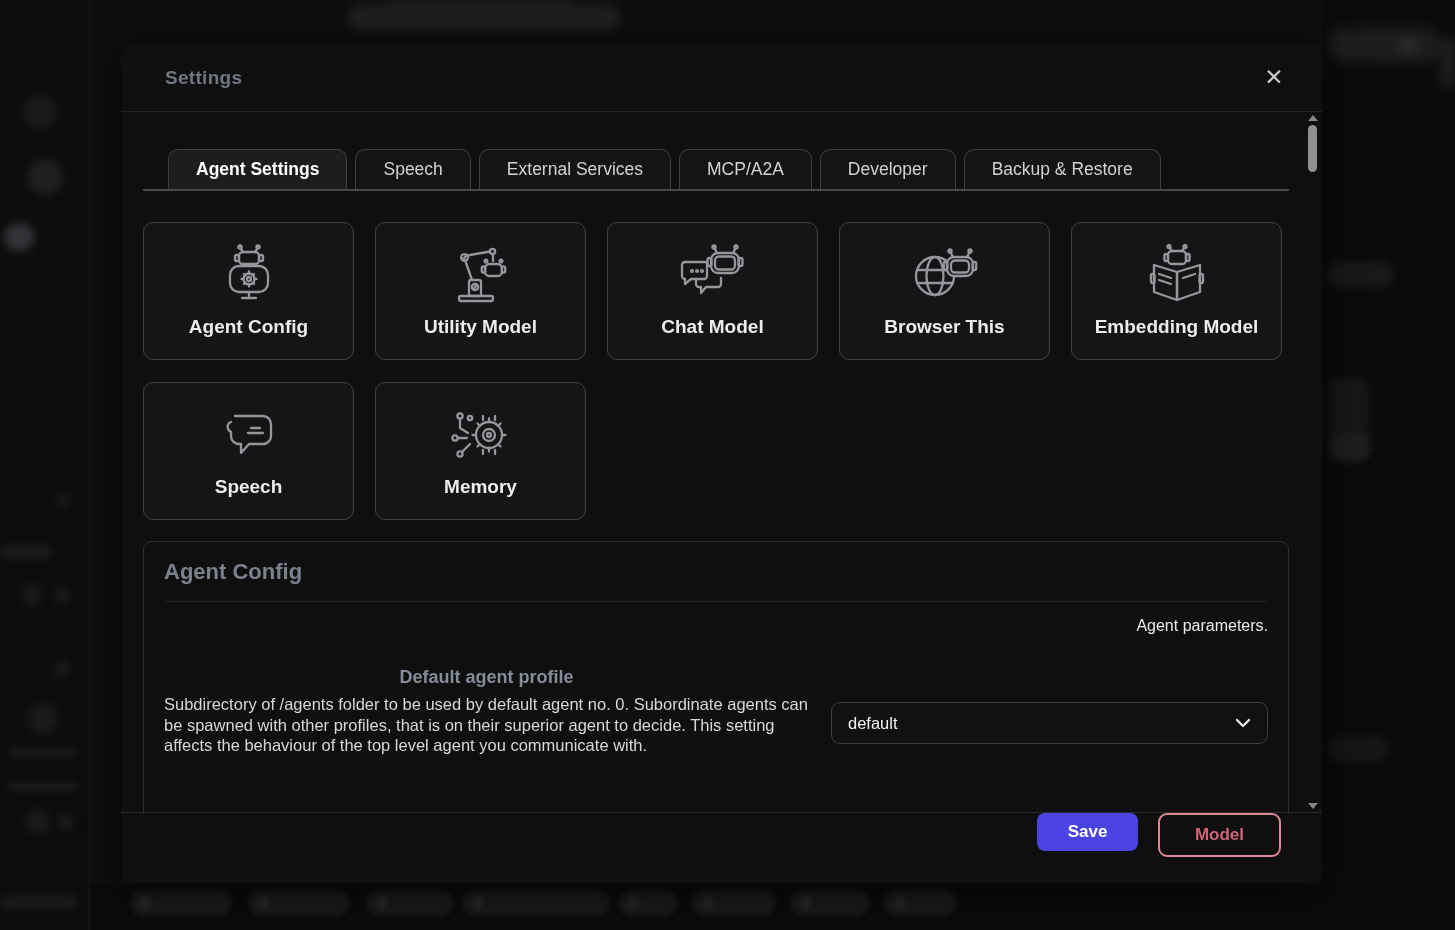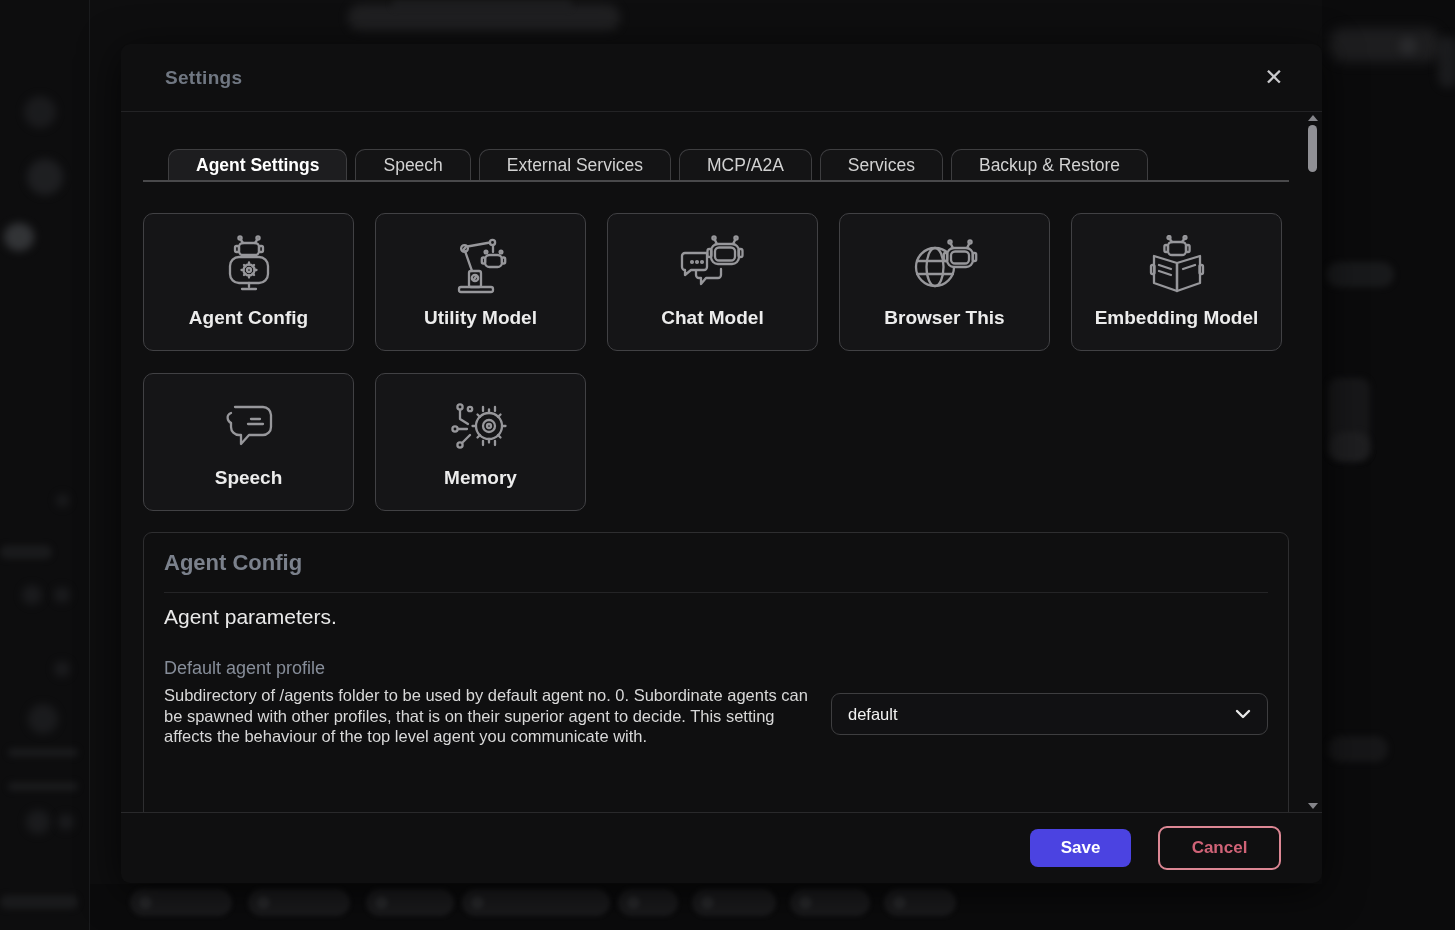--- a/index.html
+++ b/index.html
@@ -36,21 +36,21 @@
   }
 
   .modal-body {
     position:absolute; left:0; top:68px; width:100%; height:700px;
     overflow:hidden; padding:0 33px 0 22px;
   }
 
   
   .tabs-row { margin:37px 0 0 25px; display:flex; gap:8px; }
   .tab {
-    height:31px; padding:0 27px; display:flex; align-items:center;
+    height:40px; padding:0 27px; display:flex; align-items:center;
     background:#141415; border:1px solid #3e3e40; border-bottom:none;
     border-radius:10px 10px 0 0; color:#d2d2d2; font-size:17.5px; cursor:pointer;
   }
   .tab.active { background:#1d1d1f; color:#ffffff; font-weight:bold; }
   .tabs-underline { height:2px; background:#49494b; width:100%; }
 
   
   .cards { margin-top:31px; display:flex; flex-wrap:wrap; gap:22px 21px; }
   .card {
     width:211px; height:138px; background:#151517; border:1px solid #414144;
@@ -61,38 +61,38 @@
   .card-label { color:#ececec; font-size:19px; font-weight:bold; }
 
   
   .panel {
     margin-top:21px; width:1146px; min-height:300px;
     border:1px solid #2e2e30; border-radius:9px; padding:16px 20px 20px 20px;
     background:#0f0f10;
   }
   .panel-title { font-size:22px; font-weight:bold; color:#7b818c; line-height:28px; }
   .panel-divider { height:1px; background:#242426; margin-top:15px; }
-  .panel-subtitle { margin-top:12px; font-size:21px; color:#e9e9e9; line-height:24px; }
+  .panel-subtitle { margin-top:12px; font-size:16px; color:#e9e9e9; line-height:24px;text-align:right; }
   .field-row { margin-top:28px; display:flex; justify-content:space-between; }
   .field-left { width:645px; }
-  .field-label { font-size:18px; font-weight:normal; color:#868d99; line-height:22px; }
+  .field-label { font-size:18px; font-weight:bold; color:#868d99; line-height:22px;text-align:center; }
   .field-desc { margin-top:6px; font-size:16.5px; color:#d8d8d8; line-height:20.5px; }
   .field-right { width:437px; }
   .select-box {
     margin-top:36px; height:42px; width:437px; background:#111113;
     border:1px solid #3e3e40; border-radius:9px; display:flex; align-items:center;
     padding:0 16px; color:#f2f2f2; font-size:16.5px; cursor:pointer;
   }
   .select-box .chev { margin-left:auto; stroke:#e8e8e8; fill:none; stroke-width:2.4; stroke-linecap:round; stroke-linejoin:round; }
 
   
   .modal-footer {
     position:absolute; left:0; bottom:0; width:100%; height:71px;
-    border-top:1px solid #29292b; display:flex; align-items:center; justify-content:flex-end;
-    padding-right:41px; gap:27px; border-radius:0 0 9px 9px;
+    border-top:1px solid #29292b; display:flex; align-items:flex-start; justify-content:flex-end;
+    padding-right:41px; gap:20px; border-radius:0 0 9px 9px;
   }
   .btn-save {
     width:101px; height:38px; background:#4b43e1; border:none; border-radius:8px;
     color:#ffffff; font-size:17px; font-weight:bold; cursor:pointer;
     font-family:"Liberation Sans", sans-serif;
   }
   .btn-cancel {
     width:123px; height:44px; background:transparent; border:2px solid #dc8794;
     border-radius:9px; color:#d06377; font-size:17px; font-weight:bold; cursor:pointer;
     font-family:"Liberation Sans", sans-serif;
@@ -162,21 +162,21 @@
       <div class="tab">
           <span>Speech</span>
         </div>
       <div class="tab">
           <span>External Services</span>
         </div>
       <div class="tab">
           <span>MCP/A2A</span>
         </div>
       <div class="tab">
-          <span>Services</span>
+          <span>Developer</span>
         </div>
       <div class="tab">
           <span>Backup &amp; Restore</span>
         </div>
     </div>
     <div class="tabs-underline"></div>
 
     <div class="cards">
 
       <div class="card">
@@ -347,16 +347,16 @@
   </div>
 
   <div class="scrollbar">
     <div class="sb-arrow up"></div>
     <div class="sb-thumb"></div>
     <div class="sb-arrow down"></div>
   </div>
 
   <div class="modal-footer">
     <button class="btn-save">Save</button>
-    <button class="btn-cancel">Cancel</button>
+    <button class="btn-cancel">Model</button>
   </div>
 
 </div>
 
 </body></html>

